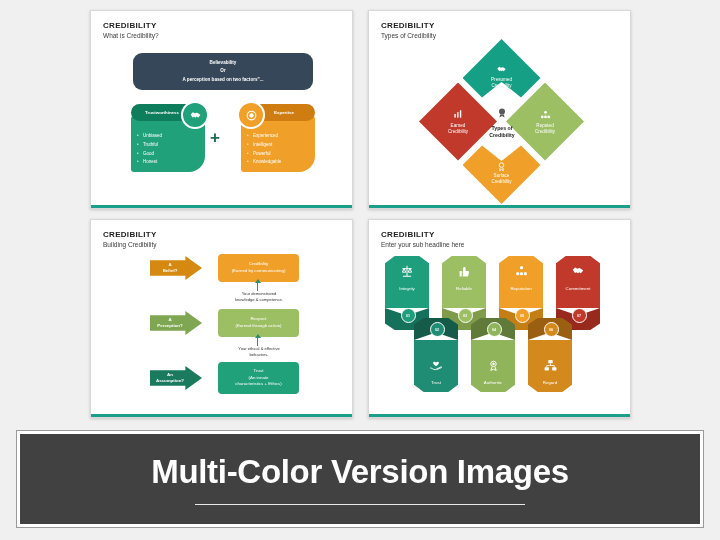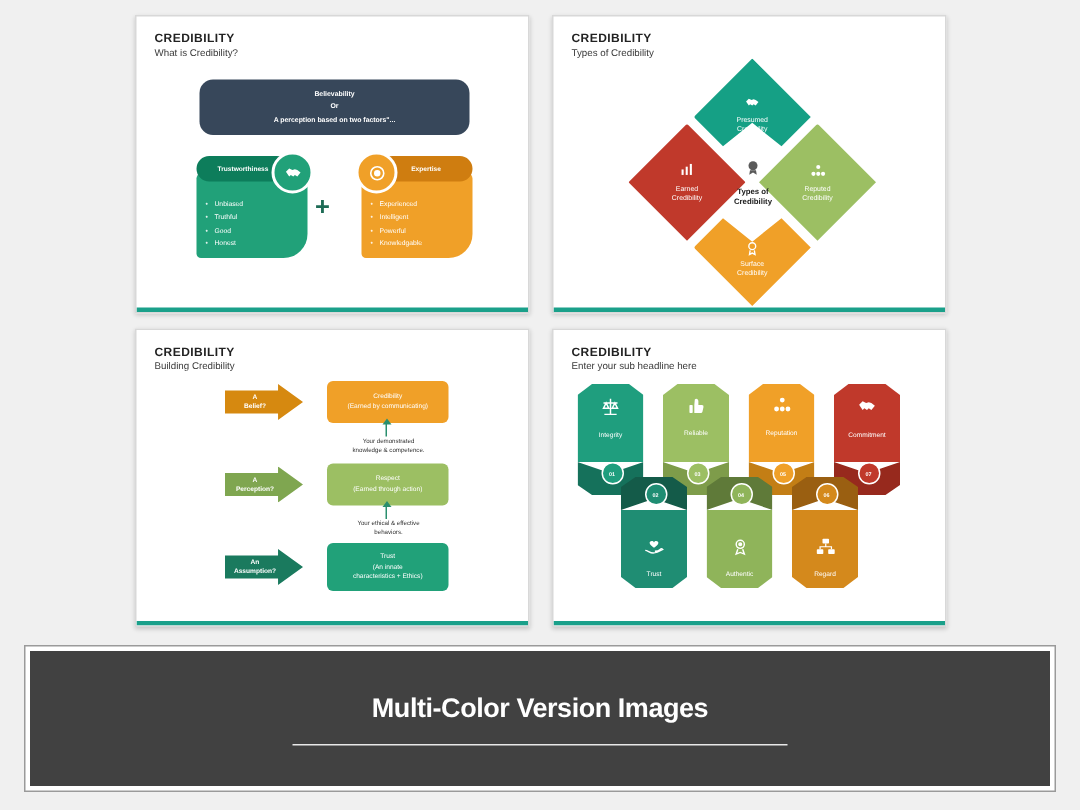--- a/index.html
+++ b/index.html
@@ -108,21 +108,21 @@
     clip-path:polygon(22% 0,78% 0,100% 30%,100% 100%,50% 66%,0 100%,0 30%);}
   .badge{position:absolute;width:13px;height:13px;border-radius:50%;
     border:1.1px solid #fff;display:flex;align-items:center;justify-content:center;
     color:#fff;font-size:3.6px;font-weight:bold;left:15.5px;}
 
   
   .banner-outer{position:absolute;left:16px;top:430px;width:688px;height:98px;
     background:#ffffff;border:1px solid #9a9a9a;box-sizing:border-box;padding:3px;}
   .banner-inner{width:100%;height:100%;background:#414141;box-sizing:border-box;
     display:flex;flex-direction:column;align-items:center;justify-content:center;}
-  .banner-title{color:#fff;font-size:18px;font-weight:bold;letter-spacing:-.3px;}
+  .banner-title{color:#fff;font-size:33px;font-weight:bold;letter-spacing:-.3px;}
   .banner-rule{width:330px;height:1px;background:#e8e8e8;margin-top:13px;}
 </style>
 </head>
 <body>
 
 <div class="slides-grid">
 
   <div class="slide s1">
     <div class="s-title">CREDIBILITY</div>
     <div class="s-sub">What is Credibility?</div>

